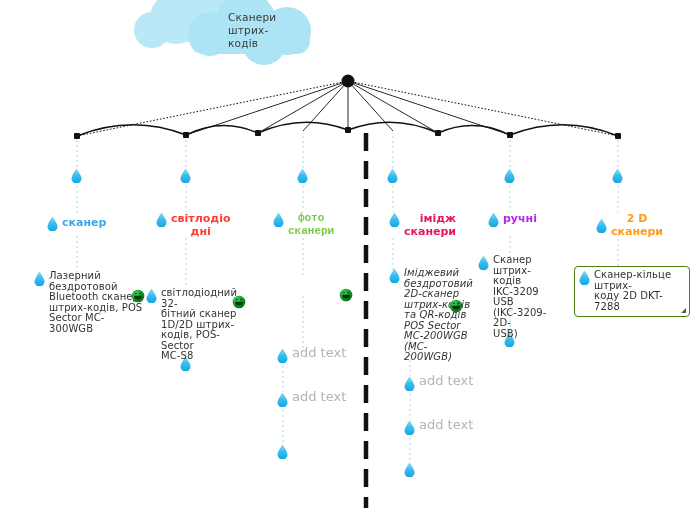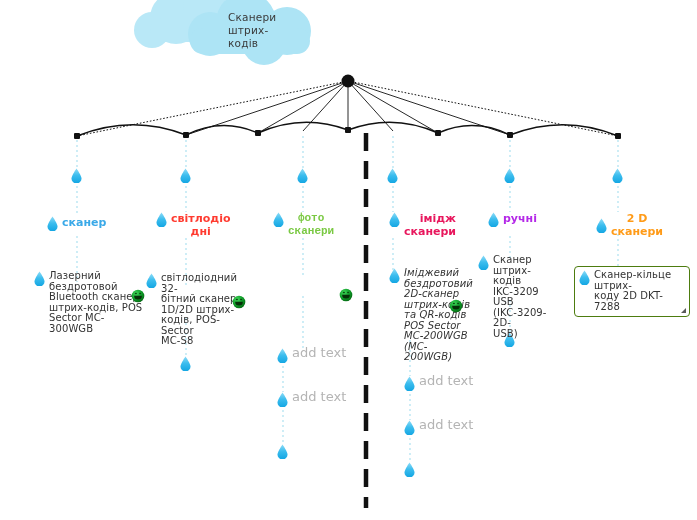--- a/index.html
+++ b/index.html
@@ -276,21 +276,21 @@
     <rect x="11.5" y="5.5" width="3" height="2" rx="1" fill="#0a4a0e"></rect>
   </svg>
 
   <div class="node" style="left:156px; top:212px;">
     <svg class="drop" viewBox="0 0 22 30">
         <path d="M11 1 C11 1 1 15 1 21 a10 10 0 0 0 20 0 C21 15 11 1 11 1 Z" fill="url(#dropGrad)"></path>
       </svg>
     <span class="branch-label" style="color:#ff3b30; text-align:center">світлодіо
 дні</span>
   </div>
-  <div class="node" style="left:146px; top:273px; width:104px;">
+  <div class="node" style="left:146px; top:288px; width:104px;">
     <svg class="drop" viewBox="0 0 22 30">
         <path d="M11 1 C11 1 1 15 1 21 a10 10 0 0 0 20 0 C21 15 11 1 11 1 Z" fill="url(#dropGrad)"></path>
       </svg>
     <span class="leaf-text">світлодіодний 32-
 бітний сканер
 1D/2D штрих-
 кодів, POS-Sector
 MC-S8</span>
   </div>
   <svg class="smiley" style="left:232px; top:295px;" viewBox="0 0 20 20">

